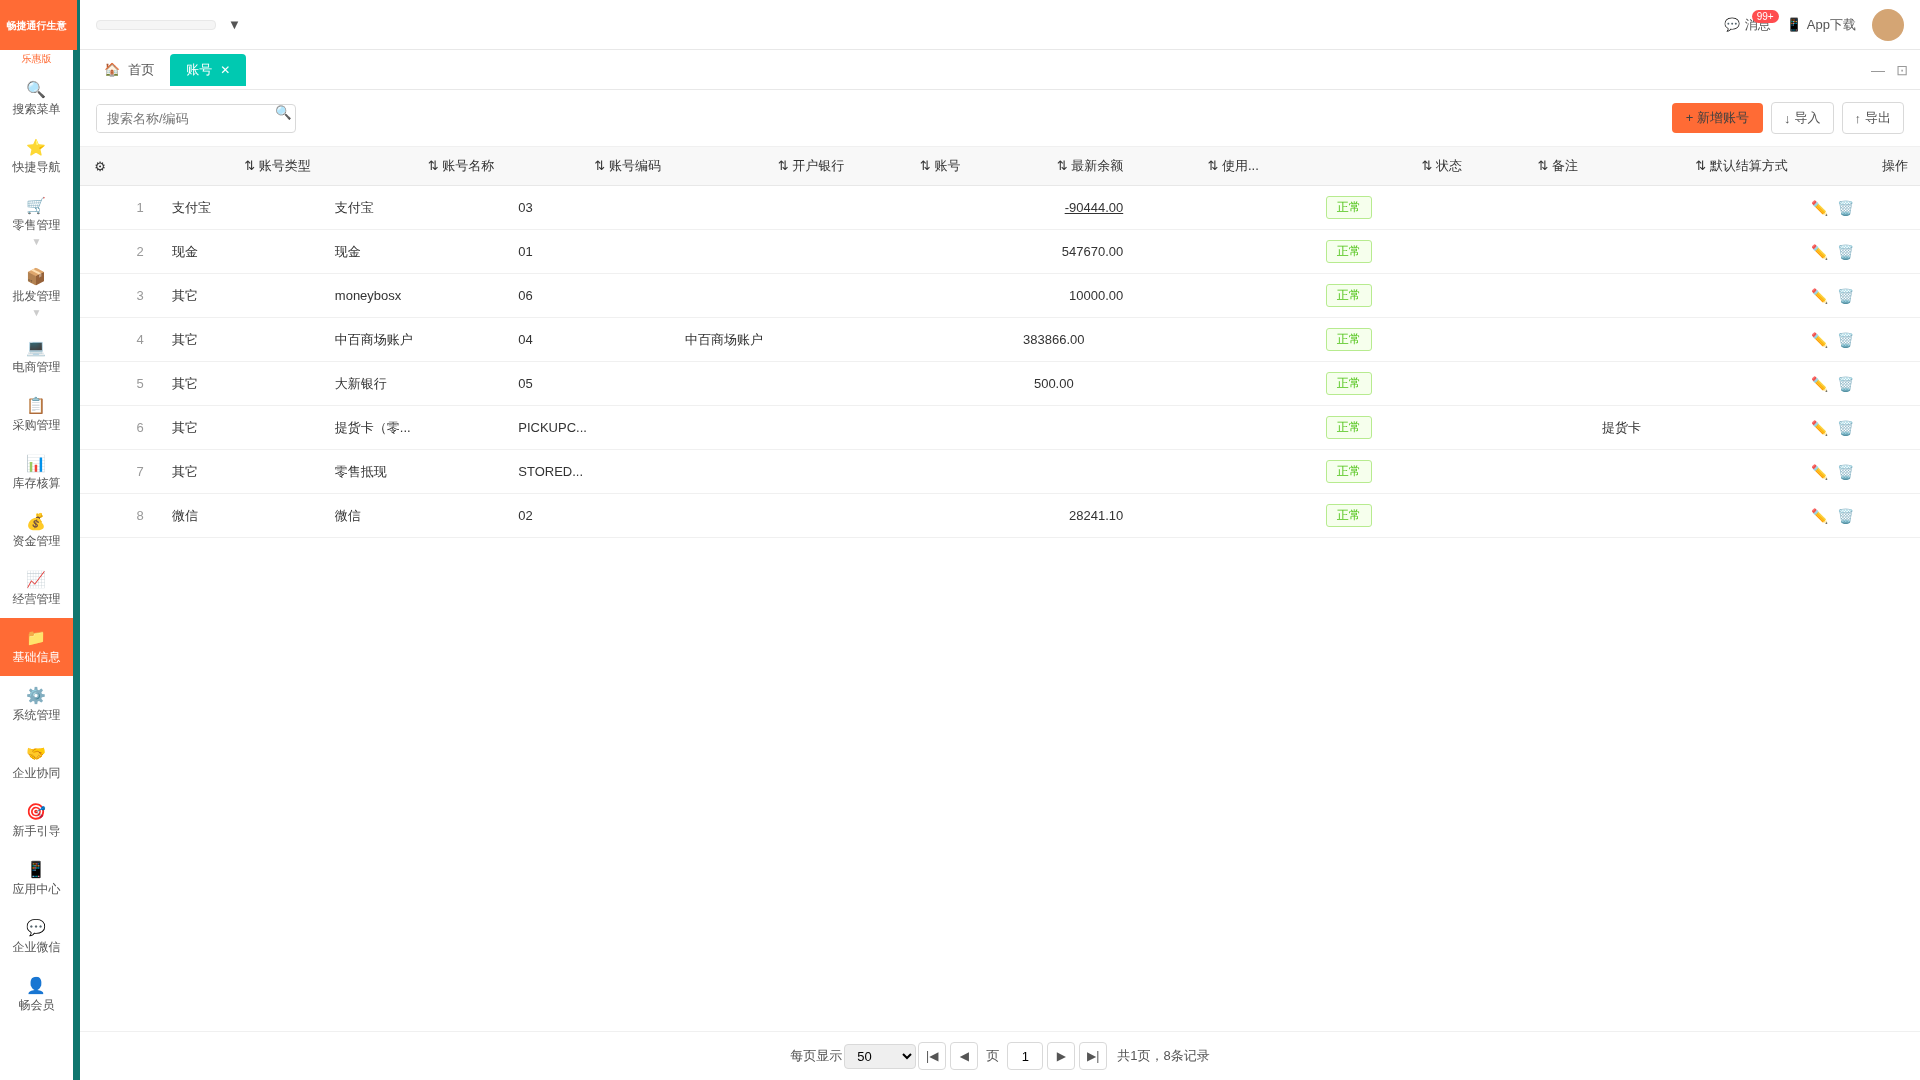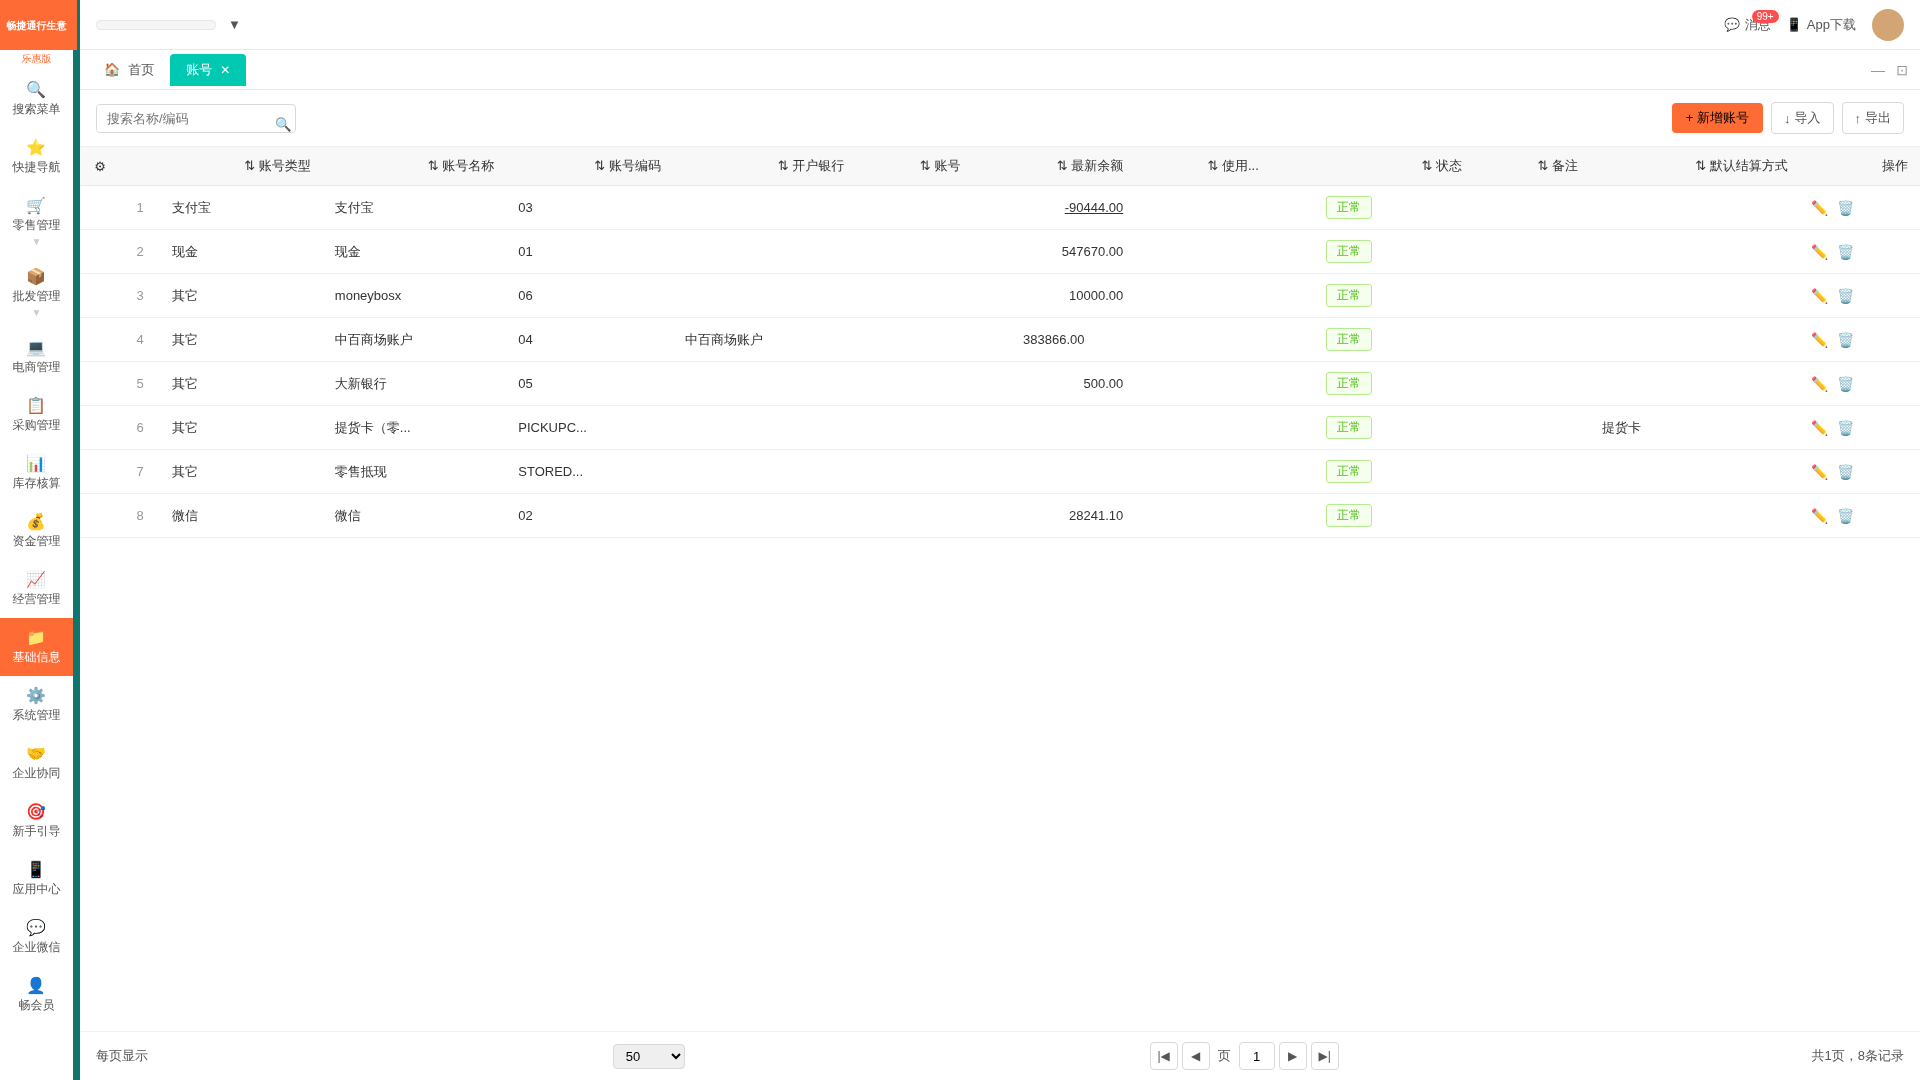--- a/index.html
+++ b/index.html
@@ -173,21 +173,21 @@
     .content-actions {
       display: flex;
       align-items: center;
       justify-content: space-between;
       padding: 12px 16px;
       border-bottom: 1px solid #f0f0f0;
       flex-shrink: 0;
     }
     .search-input-wrap {
       display: flex;
-      align-items: flex-end;
+      align-items: flex-start;
       border: 1px solid #d9d9d9;
       border-radius: 4px;
       overflow: hidden;
       width: 200px;
     }
     .search-input {
       border: none;
       outline: none;
       padding: 6px 10px;
       font-size: 13px;
@@ -201,21 +201,21 @@
       cursor: pointer;
       color: #999;
     }
     .action-buttons {
       display: flex;
       align-items: center;
       gap: 8px;
     }
     .btn-primary {
       background: #ff6b35;
-      color: #000000;
+      color: #404040;
       border: none;
       border-radius: 4px;
       padding: 6px 14px;
       font-size: 13px;
       cursor: pointer;
       display: flex;
       align-items: center;
       gap: 4px;
     }
     .btn-outline {
@@ -292,21 +292,21 @@
     
     .col-settings {
       width: 40px;
       text-align: center;
     }
 
     
     .pagination {
       display: flex;
       align-items: center;
-      justify-content: space-between;
+      justify-content: center;
       padding: 10px 16px;
       border-top: 1px solid #f0f0f0;
       gap: 2px;
       flex-shrink: 0;
     }
     .page-size-label { color: #555; font-size: 13px; }
     .page-size-select {
       border: 1px solid #d9d9d9;
       border-radius: 4px;
       padding: 3px 20px 3px 8px;
@@ -634,21 +634,21 @@
       </td>
     </tr>
             <tr>
       <td class="center"></td>
       <td class="row-num center">5</td>
       <td>其它</td>
       <td>大新银行</td>
       <td>05</td>
       <td></td>
       <td></td>
-      <td style="text-align:right;">500.00</td>
+      <td style="text-align:center;">500.00</td>
       <td></td>
       <td>
         <span class="status-tag status-normal">正常</span>
       </td>
       <td></td>
       <td></td>
       <td>
         <div class="action-icons">
           <span class="action-icon" title="编辑">✏️</span>
           <span class="action-icon" title="删除">🗑️</span>

